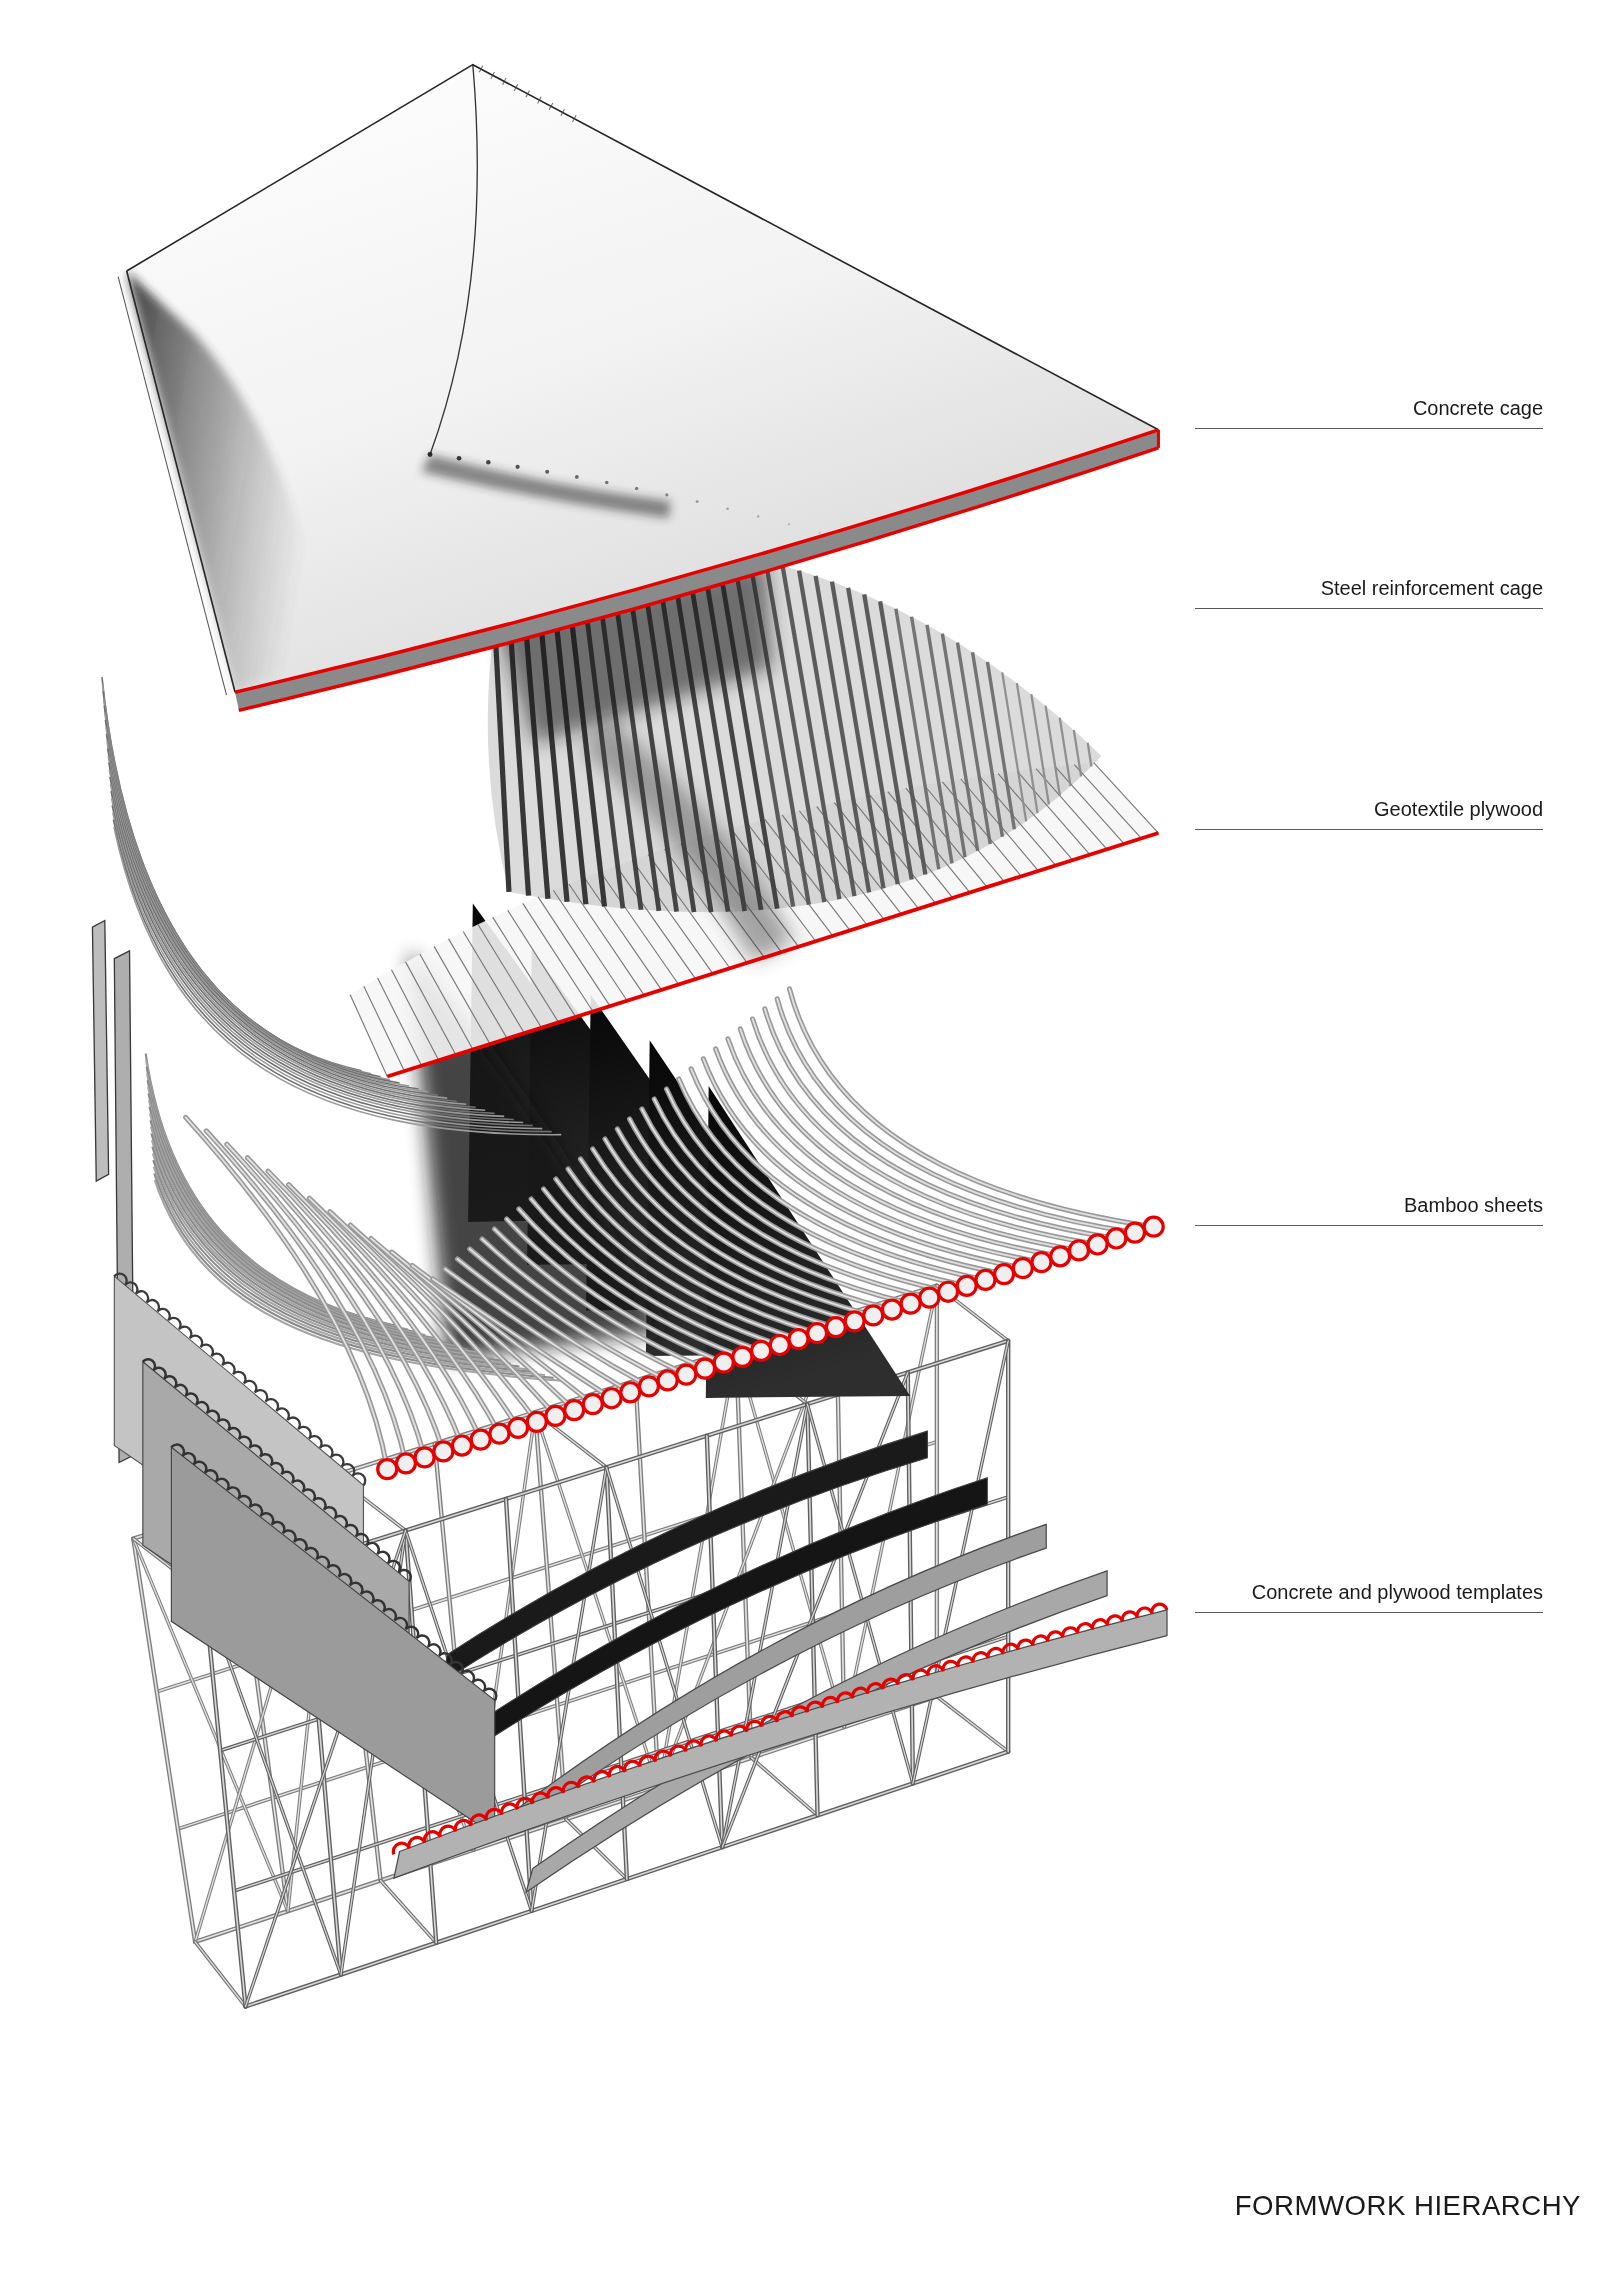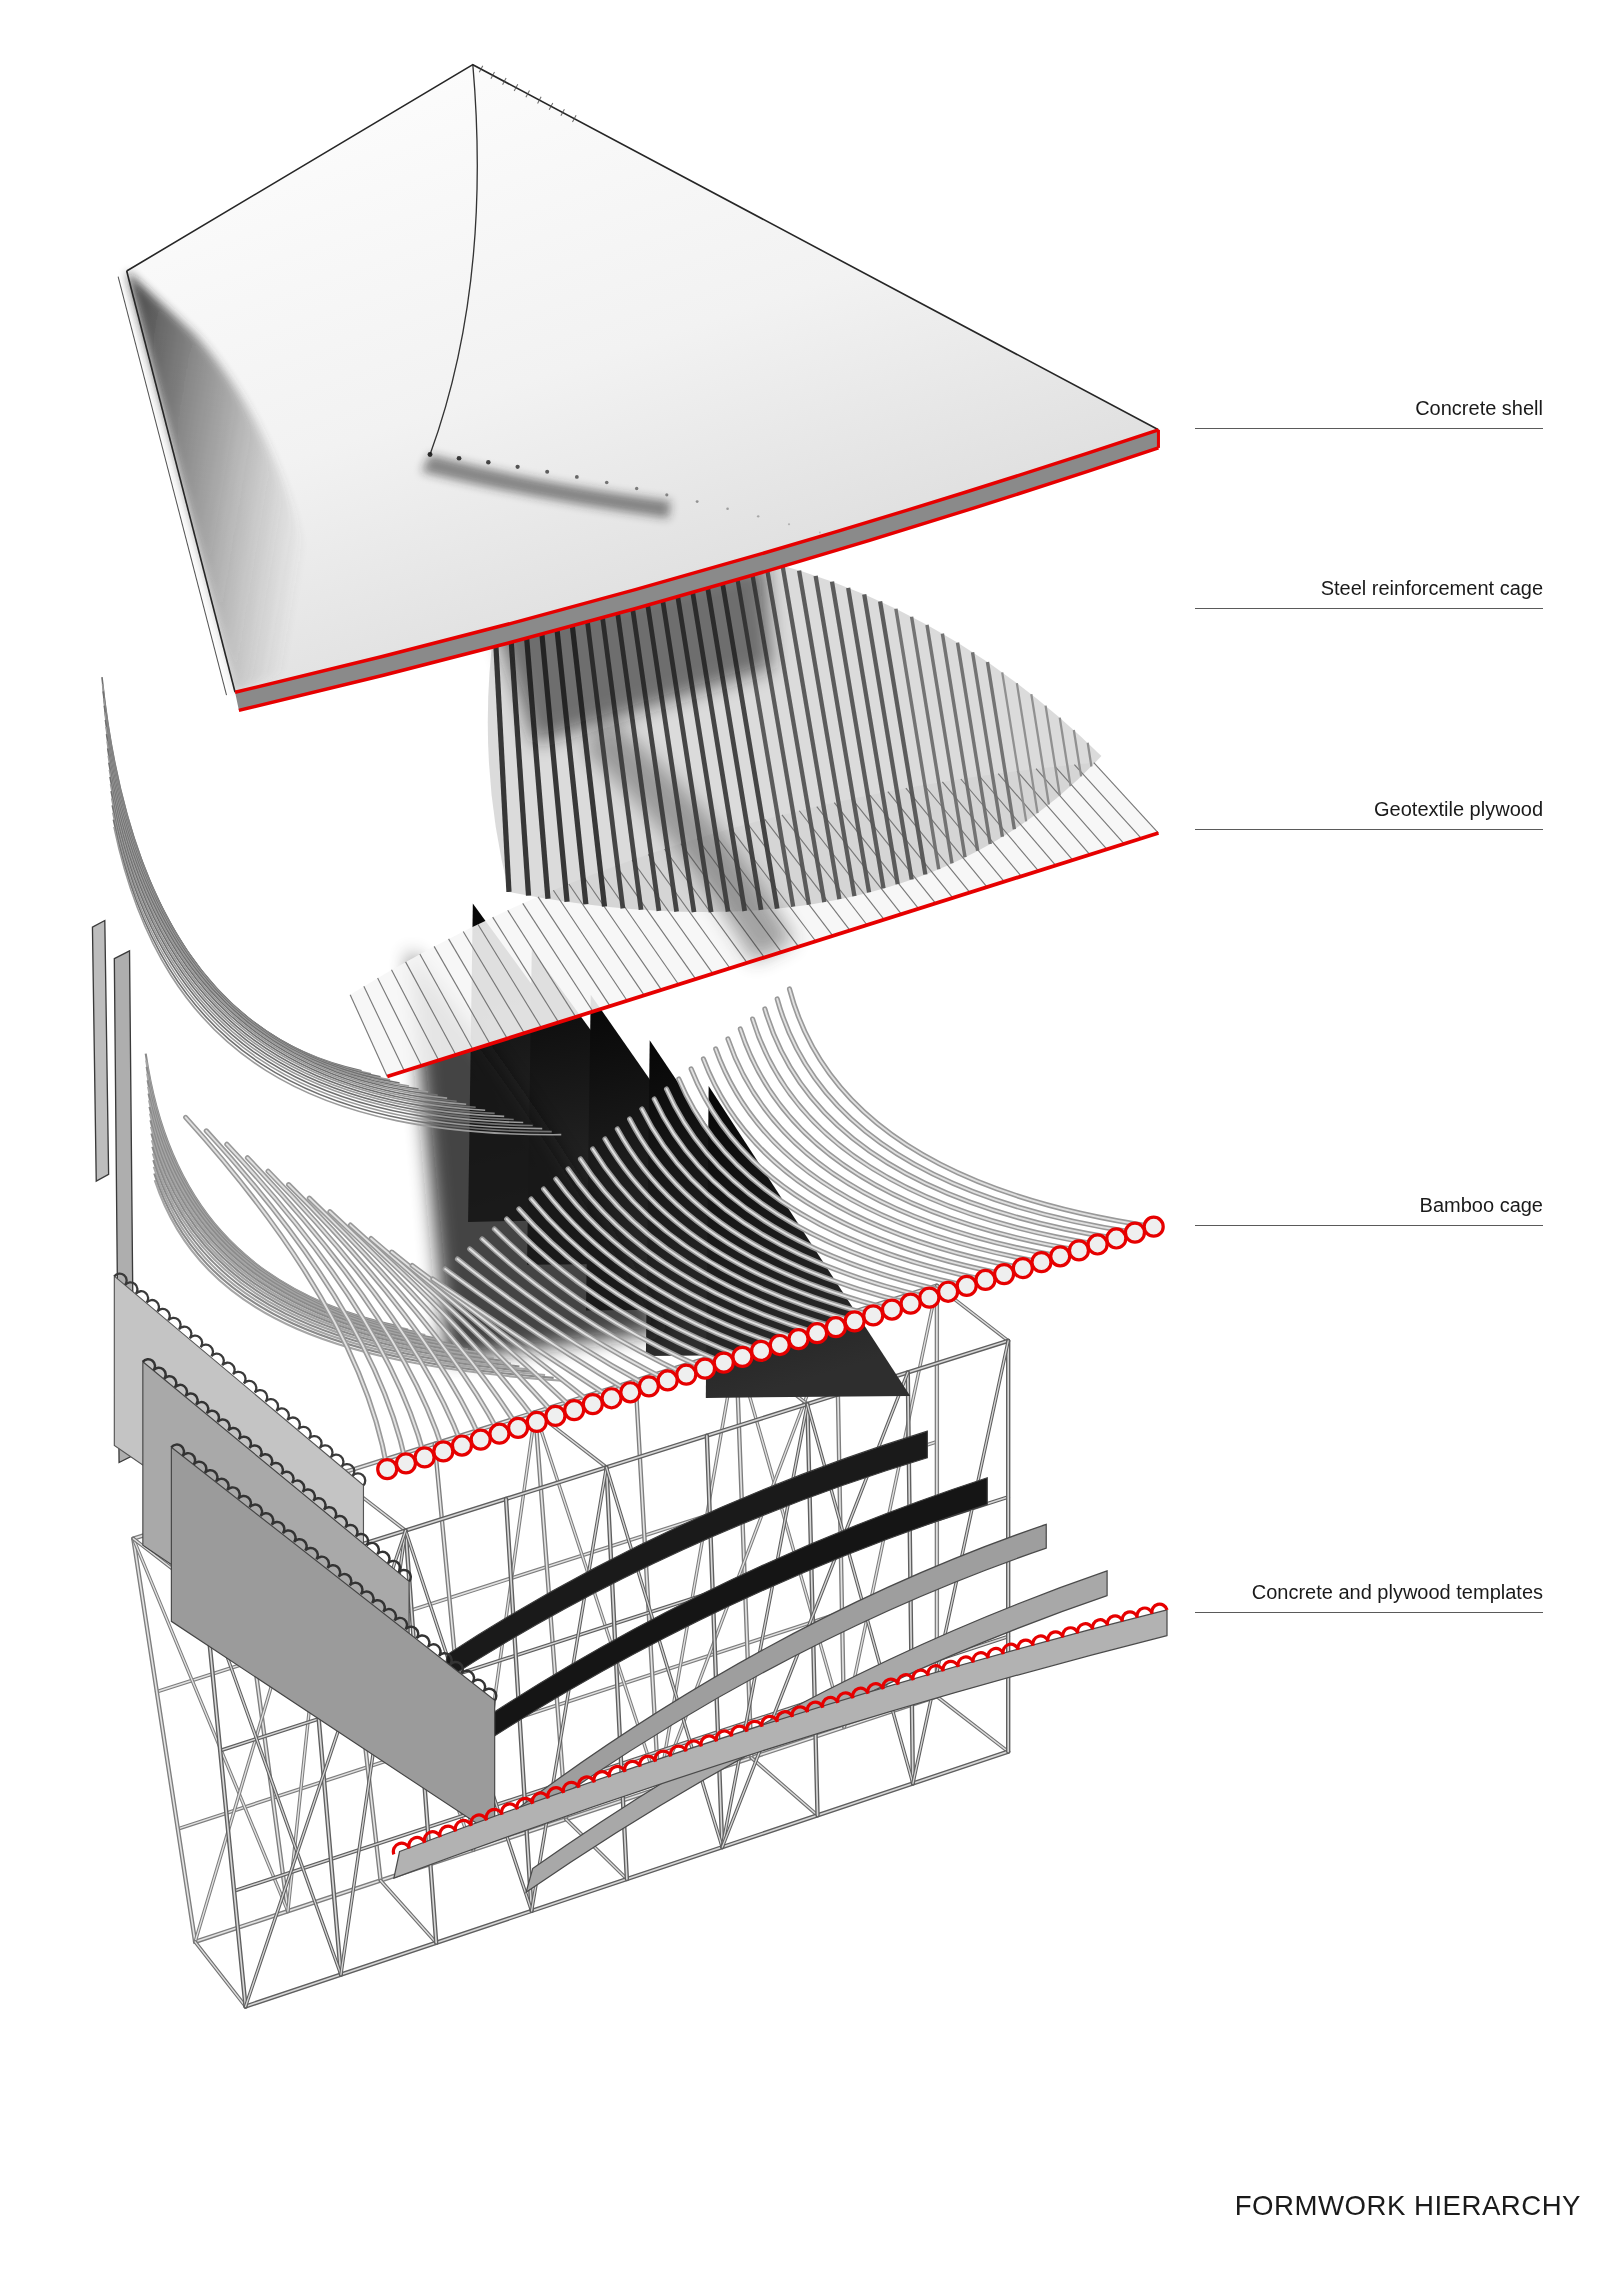--- a/index.html
+++ b/index.html
@@ -519,33 +519,33 @@
           <line x1="556.6" y1="95.2" x2="552.8" y2="102.2" stroke="#4a4a4a" stroke-width="1.1" opacity="0.8"></line>
           <line x1="568.8" y1="101.7" x2="565.1" y2="108.8" stroke="#4a4a4a" stroke-width="1.1" opacity="0.8"></line>
           <line x1="581.1" y1="108.2" x2="577.3" y2="115.3" stroke="#4a4a4a" stroke-width="1.1" opacity="0.8"></line>
           <line x1="593.3" y1="114.8" x2="589.6" y2="121.8" stroke="#4a4a4a" stroke-width="1.1" opacity="0.8"></line>
           <line x1="605.6" y1="121.3" x2="601.8" y2="128.4" stroke="#4a4a4a" stroke-width="1.1" opacity="0.8"></line>
         </g>
   </g>
 </svg>
 
 <div class="label-block" style="top:395px">
-  <div class="label-text">Concrete shell</div>
+  <div class="label-text">Concrete cage</div>
   <div class="label-rule"></div>
 </div>
 <div class="label-block" style="top:575px">
   <div class="label-text">Steel reinforcement cage</div>
   <div class="label-rule"></div>
 </div>
 <div class="label-block" style="top:796px">
   <div class="label-text">Geotextile plywood</div>
   <div class="label-rule"></div>
 </div>
 <div class="label-block" style="top:1192px">
-  <div class="label-text">Bamboo cage</div>
+  <div class="label-text">Bamboo sheets</div>
   <div class="label-rule"></div>
 </div>
 <div class="label-block" style="top:1579px">
   <div class="label-text">Concrete and plywood templates</div>
   <div class="label-rule"></div>
 </div>
 
 <div class="title">FORMWORK HIERARCHY</div>
 
 </div>

